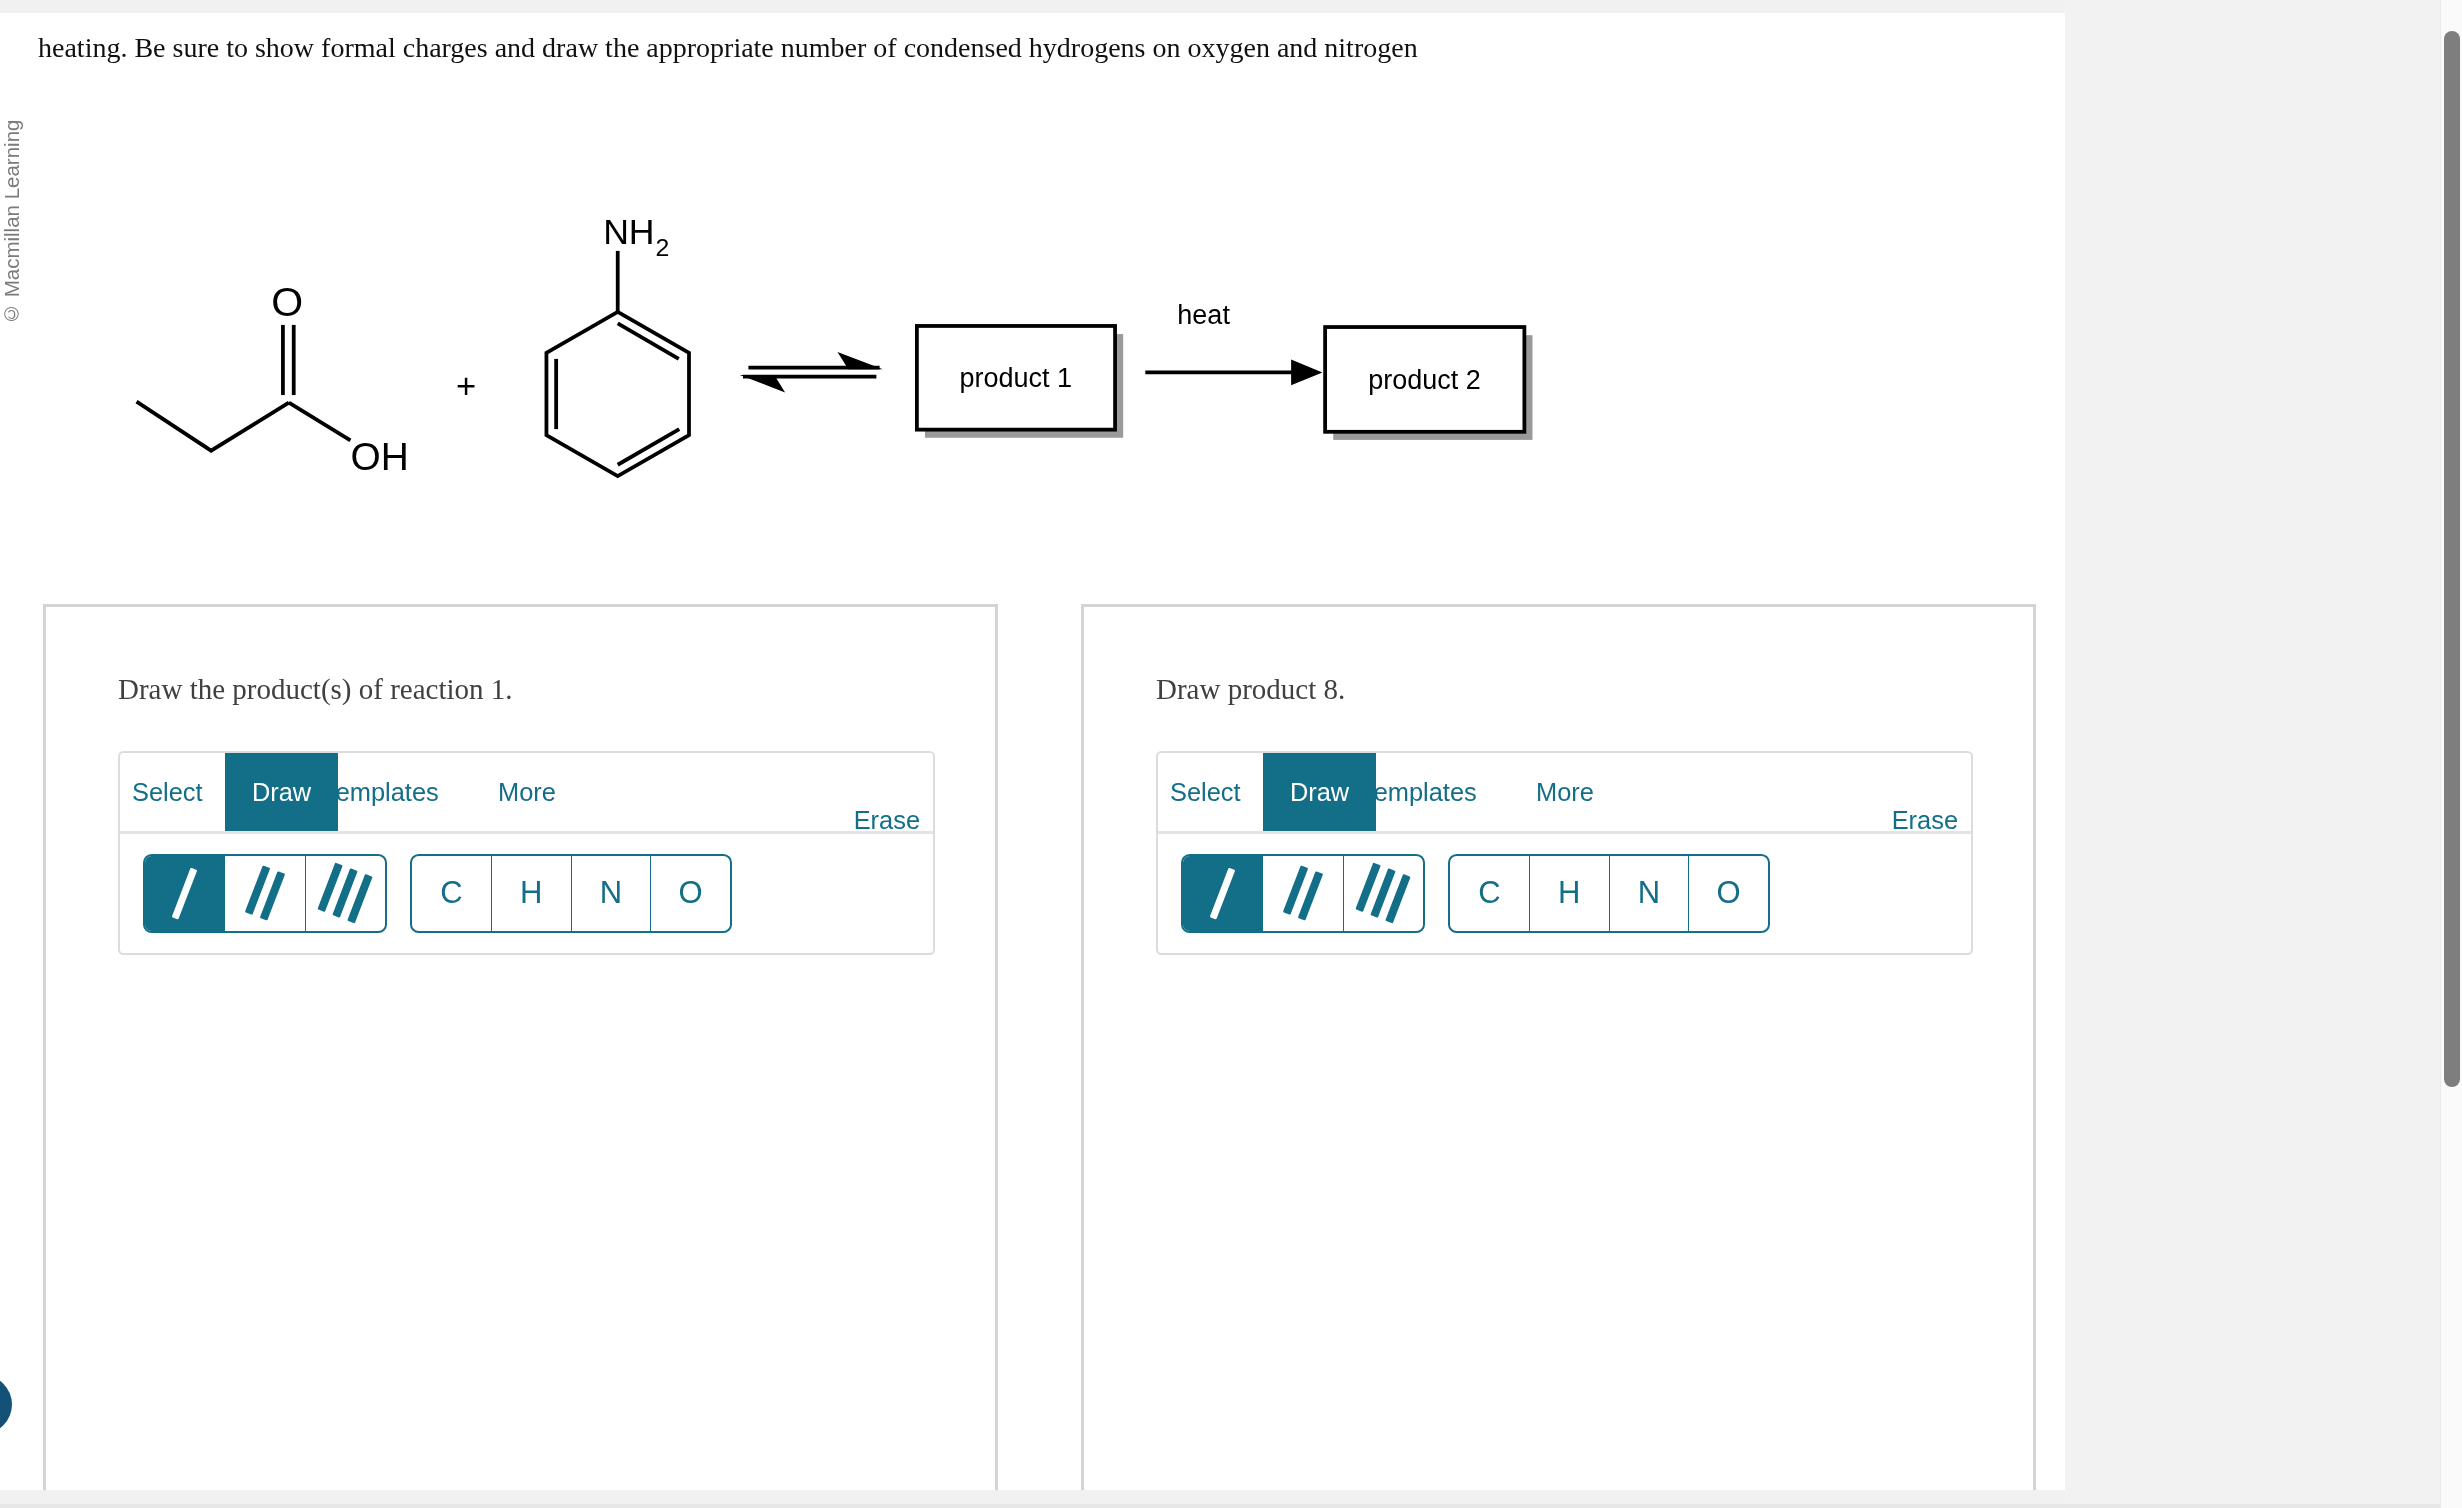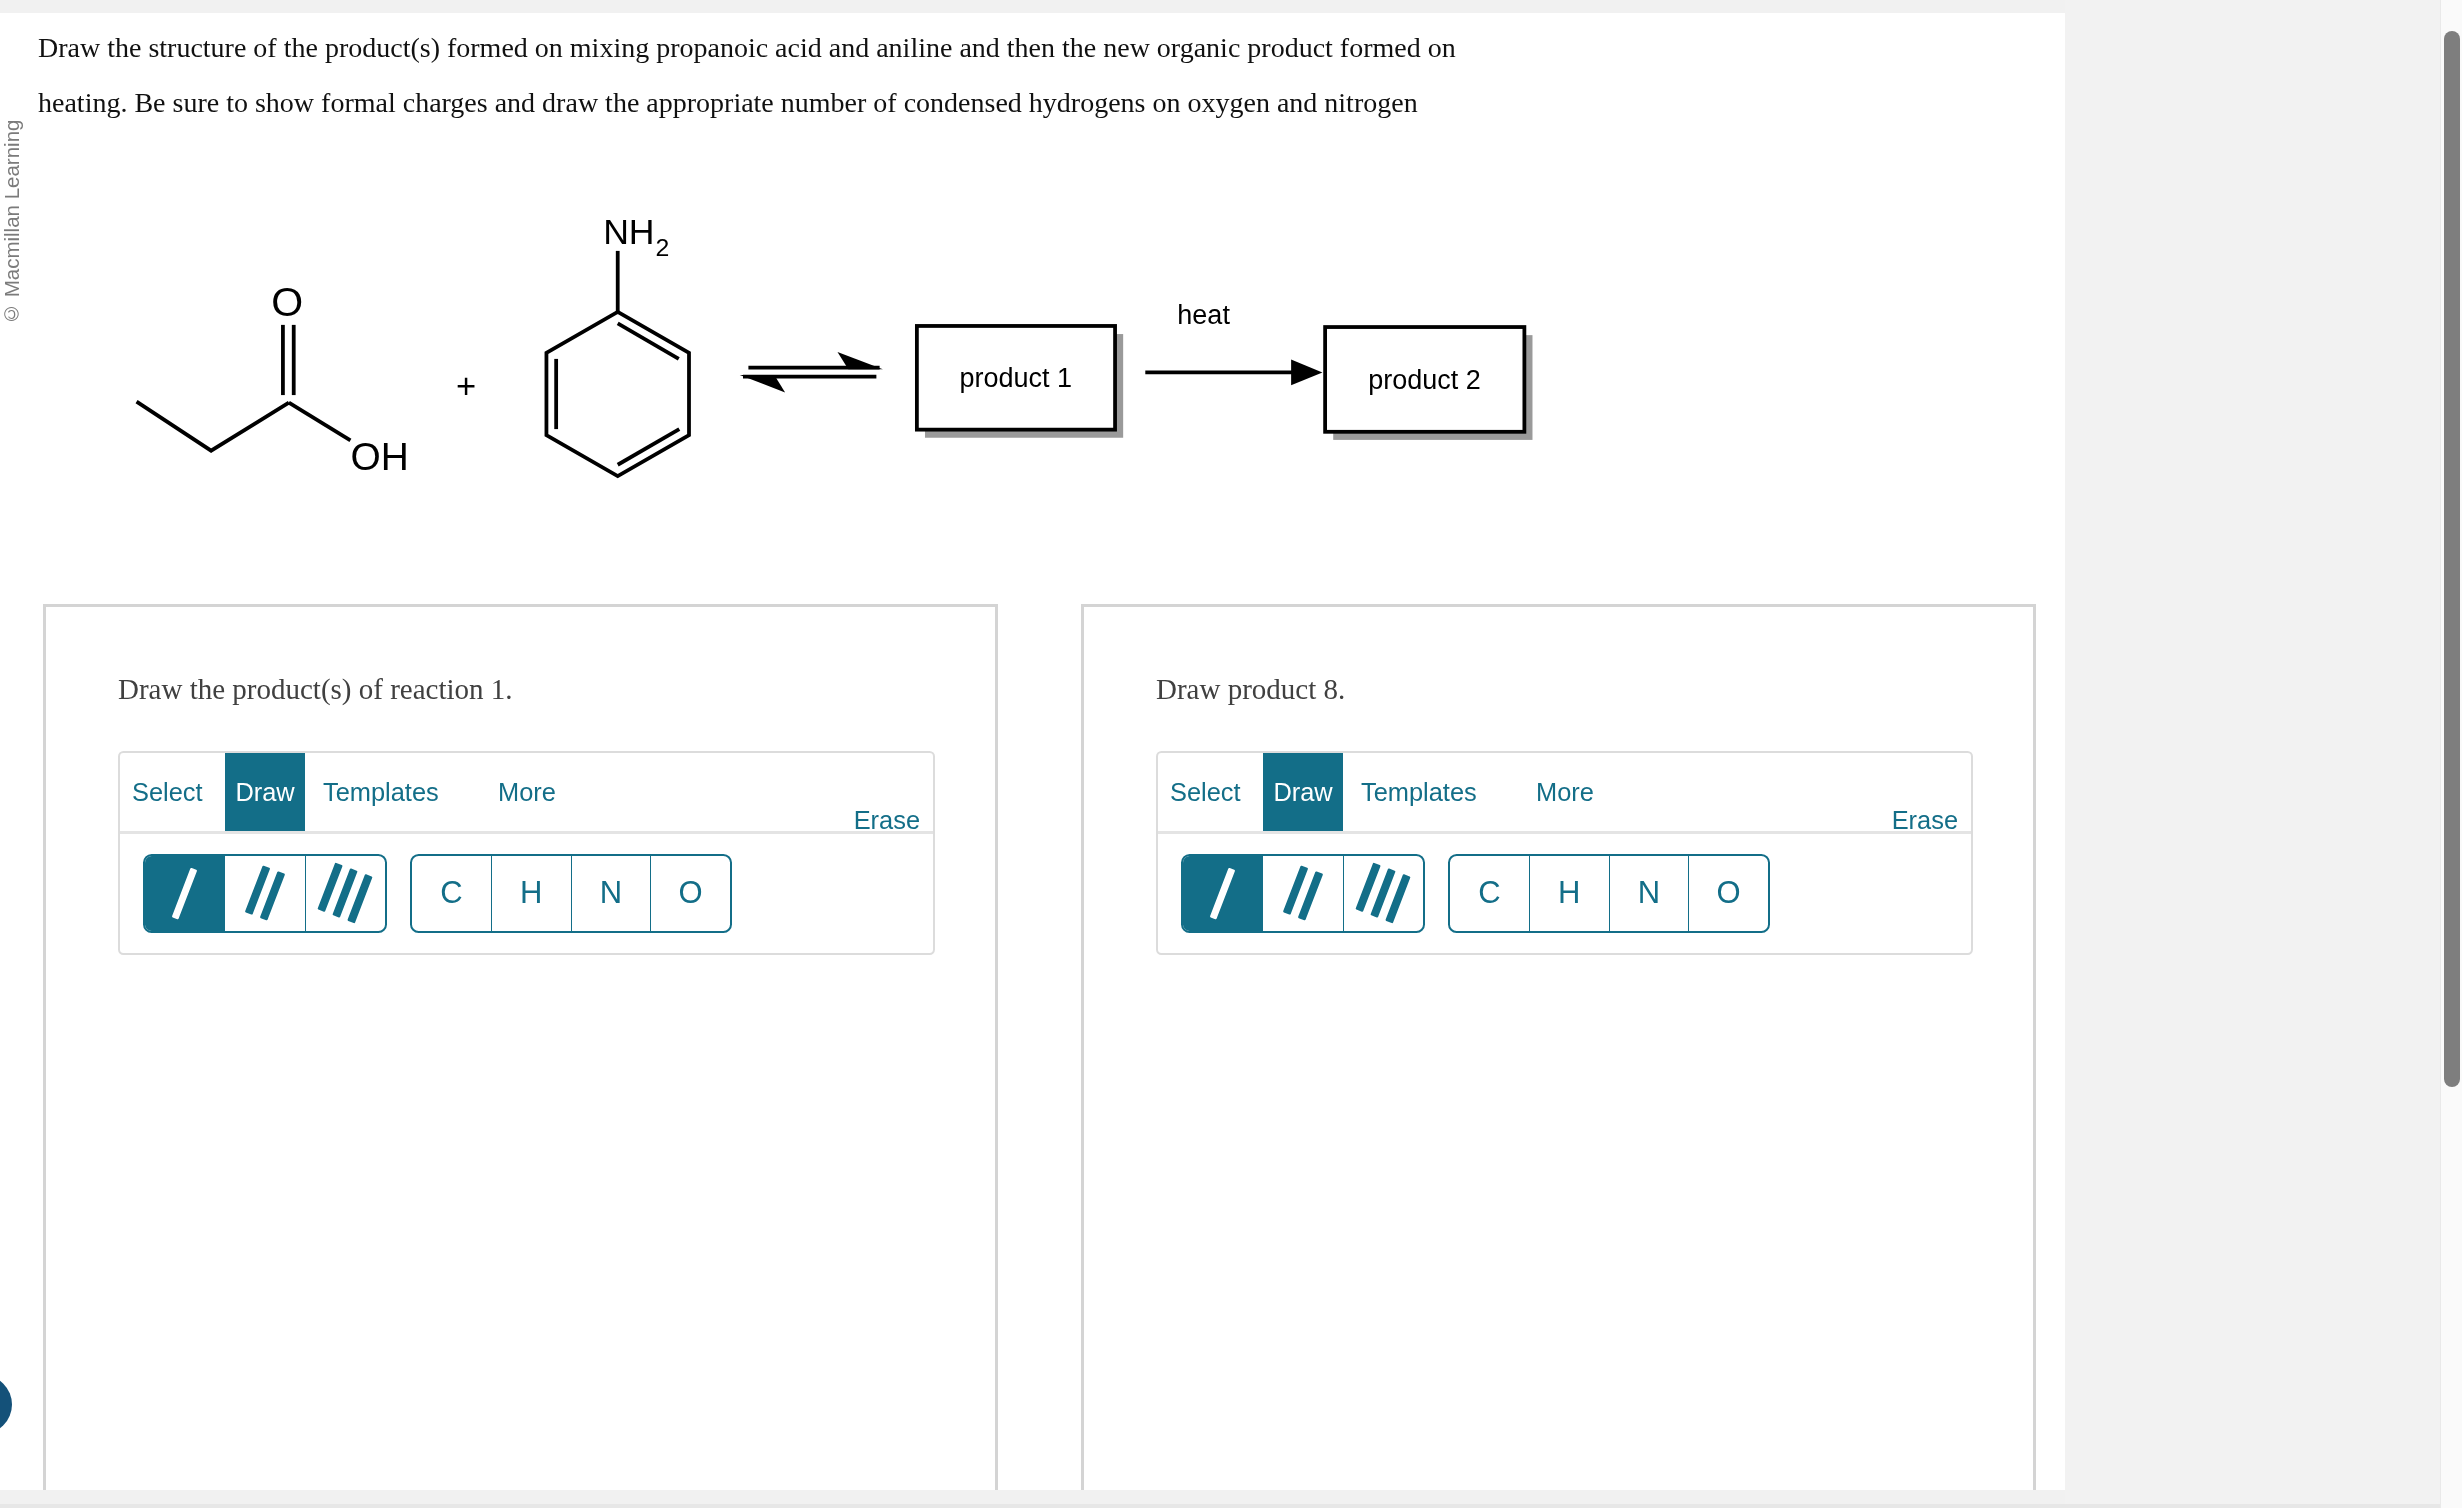--- a/index.html
+++ b/index.html
@@ -33,21 +33,21 @@
   #panel-1{left:43px;top:604px;}
   #panel-2{left:1081px;top:604px;}
   .panel-title{position:absolute;left:72px;top:66px;font-family:"Liberation Serif",serif;
                font-size:29px;color:#404040;white-space:nowrap;}
   .tbar{position:absolute;left:72px;top:144px;width:817px;height:204px;box-sizing:border-box;
         border:2.2px solid #dcdcdc;border-radius:5.4px;background:#fff;}
   .tbar-row1{position:relative;height:78px;border-bottom:3.2px solid #e4e4e4;}
   .tab{position:absolute;top:0;height:78px;line-height:78px;font-size:25.4px;font-weight:400;
        color:#136e88;white-space:nowrap;}
   .tab-select{left:12px;}
-  .tab-draw{left:105px;width:80px;text-align:center;background:#136e88;color:#ffffff;}
+  .tab-draw{left:105px;width:113px;text-align:center;background:#136e88;color:#ffffff;}
   .tab-templates{left:203px;}
   .tab-more{left:378px;}
   .tab-erase{right:13px;margin-top:28px;}
   .tbar-row2{position:relative;height:121px;}
   .group{position:absolute;top:19.5px;height:79px;border:2.2px solid #136e88;border-radius:8.6px;
          background:#fff;display:flex;overflow:hidden;box-sizing:border-box;}
   .group-bonds{left:23px;width:244px;}
   .group-atoms{left:290px;width:322px;}
   .cell{flex:1;display:flex;align-items:center;justify-content:center;border-left:1.6px solid #136e88;}
   .cell:first-child{border-left:none;}
@@ -61,21 +61,20 @@
 <body>
 
 <div id="screen">
 
   <div class="abs" id="top-strip"></div>
   <div class="abs" id="right-column"></div>
 
   <div class="abs" id="copyright">© Macmillan Learning</div>
 
   <div class="abs" id="question">
-    <div>Draw the structure of the product(s) formed on mixing propanoic acid and aniline and then the new organic product formed on</div>
     <div>heating. Be sure to show formal charges and draw the appropriate number of condensed hydrogens on oxygen and nitrogen</div>
   </div>
 
   <svg class="abs" id="scheme-svg" width="1621" height="324" viewBox="0 0 3000 600">
 
     <g>
       <polyline class="mol" points="252,364 390,455 534,366"></polyline>
       <line class="mol" x1="523" y1="222" x2="523" y2="352"></line>
       <line class="mol" x1="543" y1="222" x2="543" y2="352"></line>
       <line class="mol" x1="534" y1="366" x2="648" y2="436"></line>

